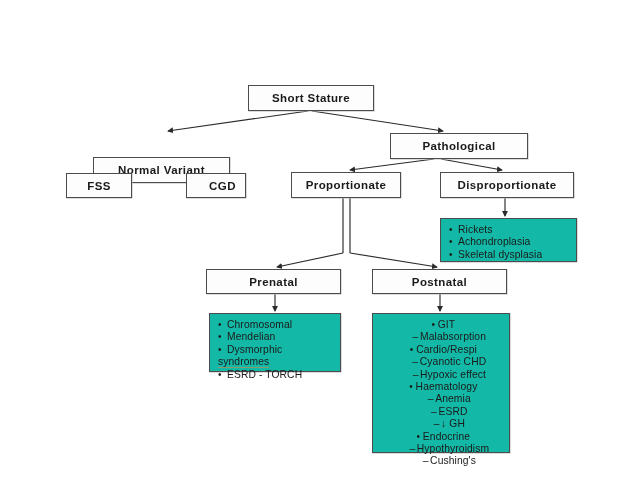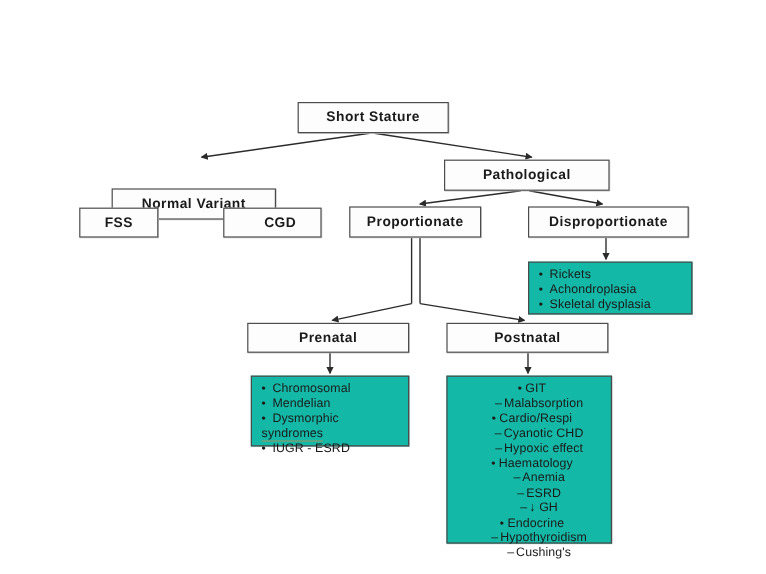--- a/index.html
+++ b/index.html
@@ -72,23 +72,23 @@
     content: "\2013";
     display: inline-block;
     width: 9px;
   }
   .squiggle {
     border-bottom: 1px solid #8a9a6a;
     padding-bottom: 0px;
   }
   .n-short    { left: 248px; top: 85px;  width: 126px; height: 26px; }
   .n-normal   { left: 93px;  top: 133px; width: 137px; height: 26px; margin-top: 24px; }
-  .n-patho    { left: 370px; top: 133px; width: 138px; height: 26px; }
+  .n-patho    { left: 390px; top: 133px; width: 138px; height: 26px; }
   .n-fss      { left: 66px;  top: 173px; width: 66px;  height: 25px; }
-  .n-cgd      { left: 186px; top: 173px; width: 82px;  height: 25px; padding-left: 13px; }
+  .n-cgd      { left: 186px; top: 173px; width: 60px;  height: 25px; padding-left: 13px; }
   .n-prop     { left: 291px; top: 172px; width: 110px; height: 26px; }
   .n-disprop  { left: 440px; top: 172px; width: 134px; height: 26px; }
   .n-prenatal { left: 206px; top: 269px; width: 135px; height: 25px; }
   .n-postnatal{ left: 372px; top: 269px; width: 135px; height: 25px; }
   .b-rickets  { left: 440px; top: 218px; width: 137px; height: 44px; }
   .b-prenatal { left: 209px; top: 313px; width: 132px; height: 59px; }
   .b-postnatal{ left: 372px; top: 313px; width: 138px; height: 140px; text-align: center; }
 </style>
 </head>
 <body>
@@ -167,21 +167,21 @@
       <div class="litem lvl1 bul"><span>Rickets</span></div>
       <div class="litem lvl1 bul"><span>Achondroplasia</span></div>
       <div class="litem lvl1 bul"><span>Skeletal dysplasia</span></div>
     </div>
 
   <div class="listbox b-prenatal">
       <div class="litem lvl1 bul"><span>Chromosomal</span></div>
       <div class="litem lvl1 bul"><span>Mendelian</span></div>
       <div class="litem lvl1 bul"><span>Dysmorphic</span></div>
       <div class="litem lvl1"><span class="squiggle">syndromes</span></div>
-      <div class="litem lvl1 bul"><span>IUGR - ESRD</span></div>
+      <div class="litem lvl1 bul"><span>ESRD - TORCH</span></div>
     </div>
 
   <div class="listbox b-postnatal">
       <div class="litem lvl1 bul"><span>GIT</span></div>
       <div class="litem lvl2 dsh"><span>Malabsorption</span></div>
       <div class="litem lvl1 bul"><span>Cardio/Respi</span></div>
       <div class="litem lvl2 dsh"><span>Cyanotic CHD</span></div>
       <div class="litem lvl2 dsh"><span>Hypoxic effect</span></div>
       <div class="litem lvl1 bul"><span>Haematology</span></div>
       <div class="litem lvl2 dsh"><span>Anemia</span></div>

